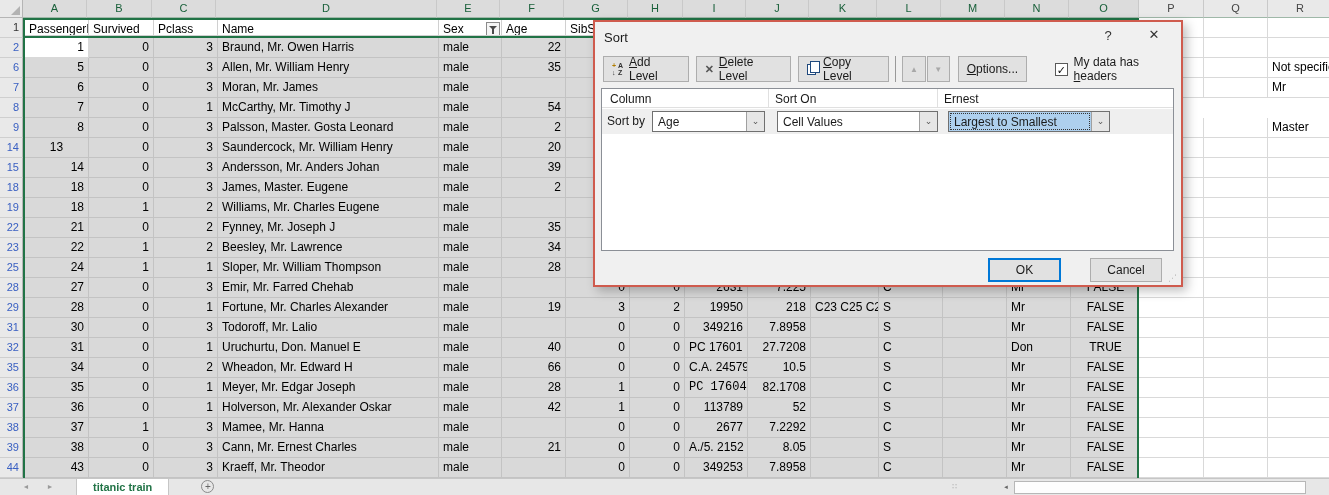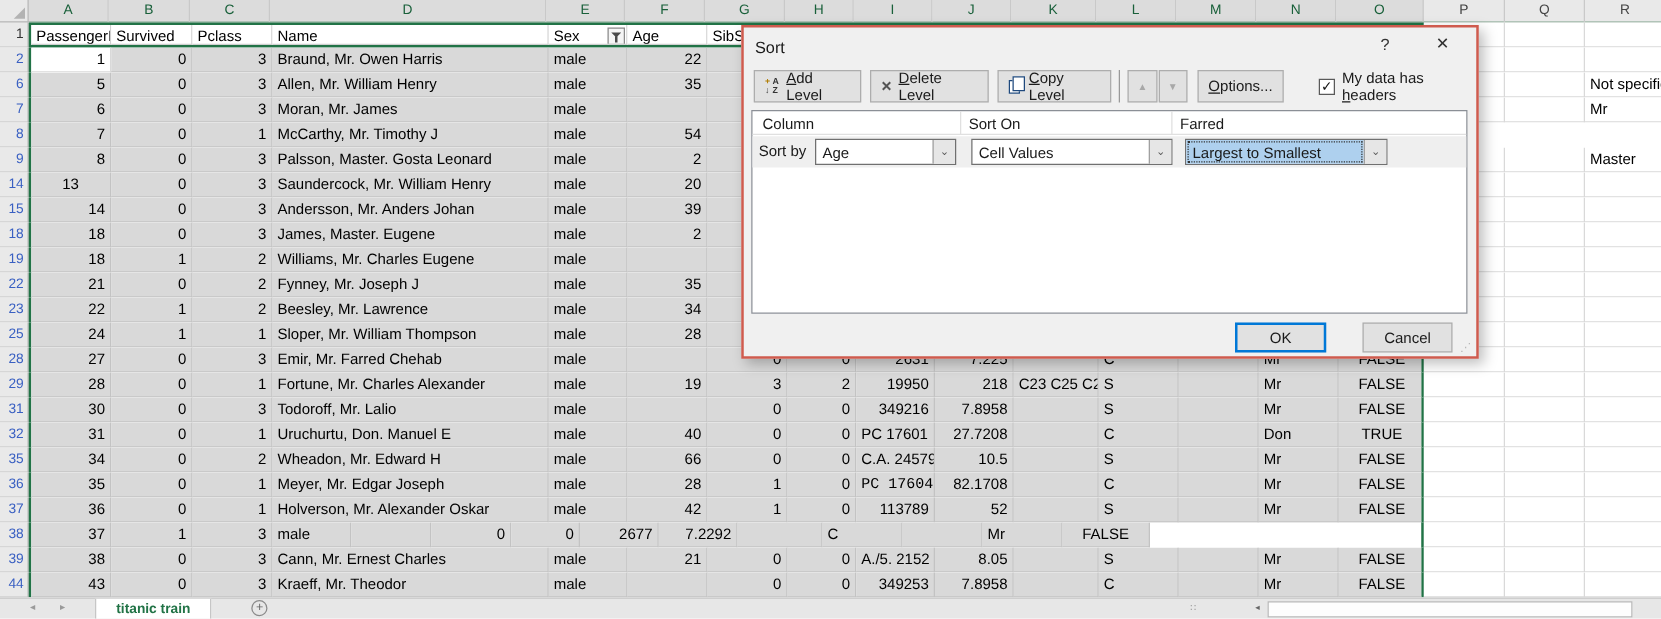--- a/index.html
+++ b/index.html
@@ -619,20 +619,21 @@
         <div class="cell white" style="width: 64px;"></div>
         <div class="cell white" style="width: 65px;"></div>
       </div>
     </div>
     <div class="row">
       <div class="gutter">38</div>
       <div class="zone">
         <div class="cell gray r" style="width: 64px;">37</div>
         <div class="cell gray r" style="width: 65px;">1</div>
         <div class="cell gray r" style="width: 64px;">3</div>
+        <div class="cell gray" style="width: 221px;">Mamee, Mr. Hanna</div>
         <div class="cell gray" style="width: 63px;">male</div>
         <div class="cell gray" style="width: 64px;"></div>
         <div class="cell gray r" style="width: 64px;">0</div>
         <div class="cell gray r" style="width: 55px;">0</div>
         <div class="cell gray r" style="width: 63px;">2677</div>
         <div class="cell gray r" style="width: 63px;">7.2292</div>
         <div class="cell gray" style="width: 68px;"></div>
         <div class="cell gray" style="width: 64px;">C</div>
         <div class="cell gray" style="width: 64px;"></div>
         <div class="cell gray" style="width: 64px;">Mr</div>
@@ -740,21 +741,21 @@
     <div class="chkwrap">
       <span class="chkbox">✓</span>
       <span>My data has <u>h</u>eaders</span>
     </div>
   </div>
 
   <div class="listbox">
     <div class="band">
       <span class="bh col">Column</span>
       <span class="bh son">Sort On</span>
-      <span class="bh ord">Farred</span>
+      <span class="bh ord">Ernest</span>
       <span class="bdiv d1"></span>
       <span class="bdiv d2"></span>
     </div>
     <div class="levelrow">
       <span class="sortbylabel">Sort by</span>
       <div class="combo age">
         <span class="cval">Age</span>
         <span class="cbtn">⌄</span>
       </div>
       <div class="combo son">

